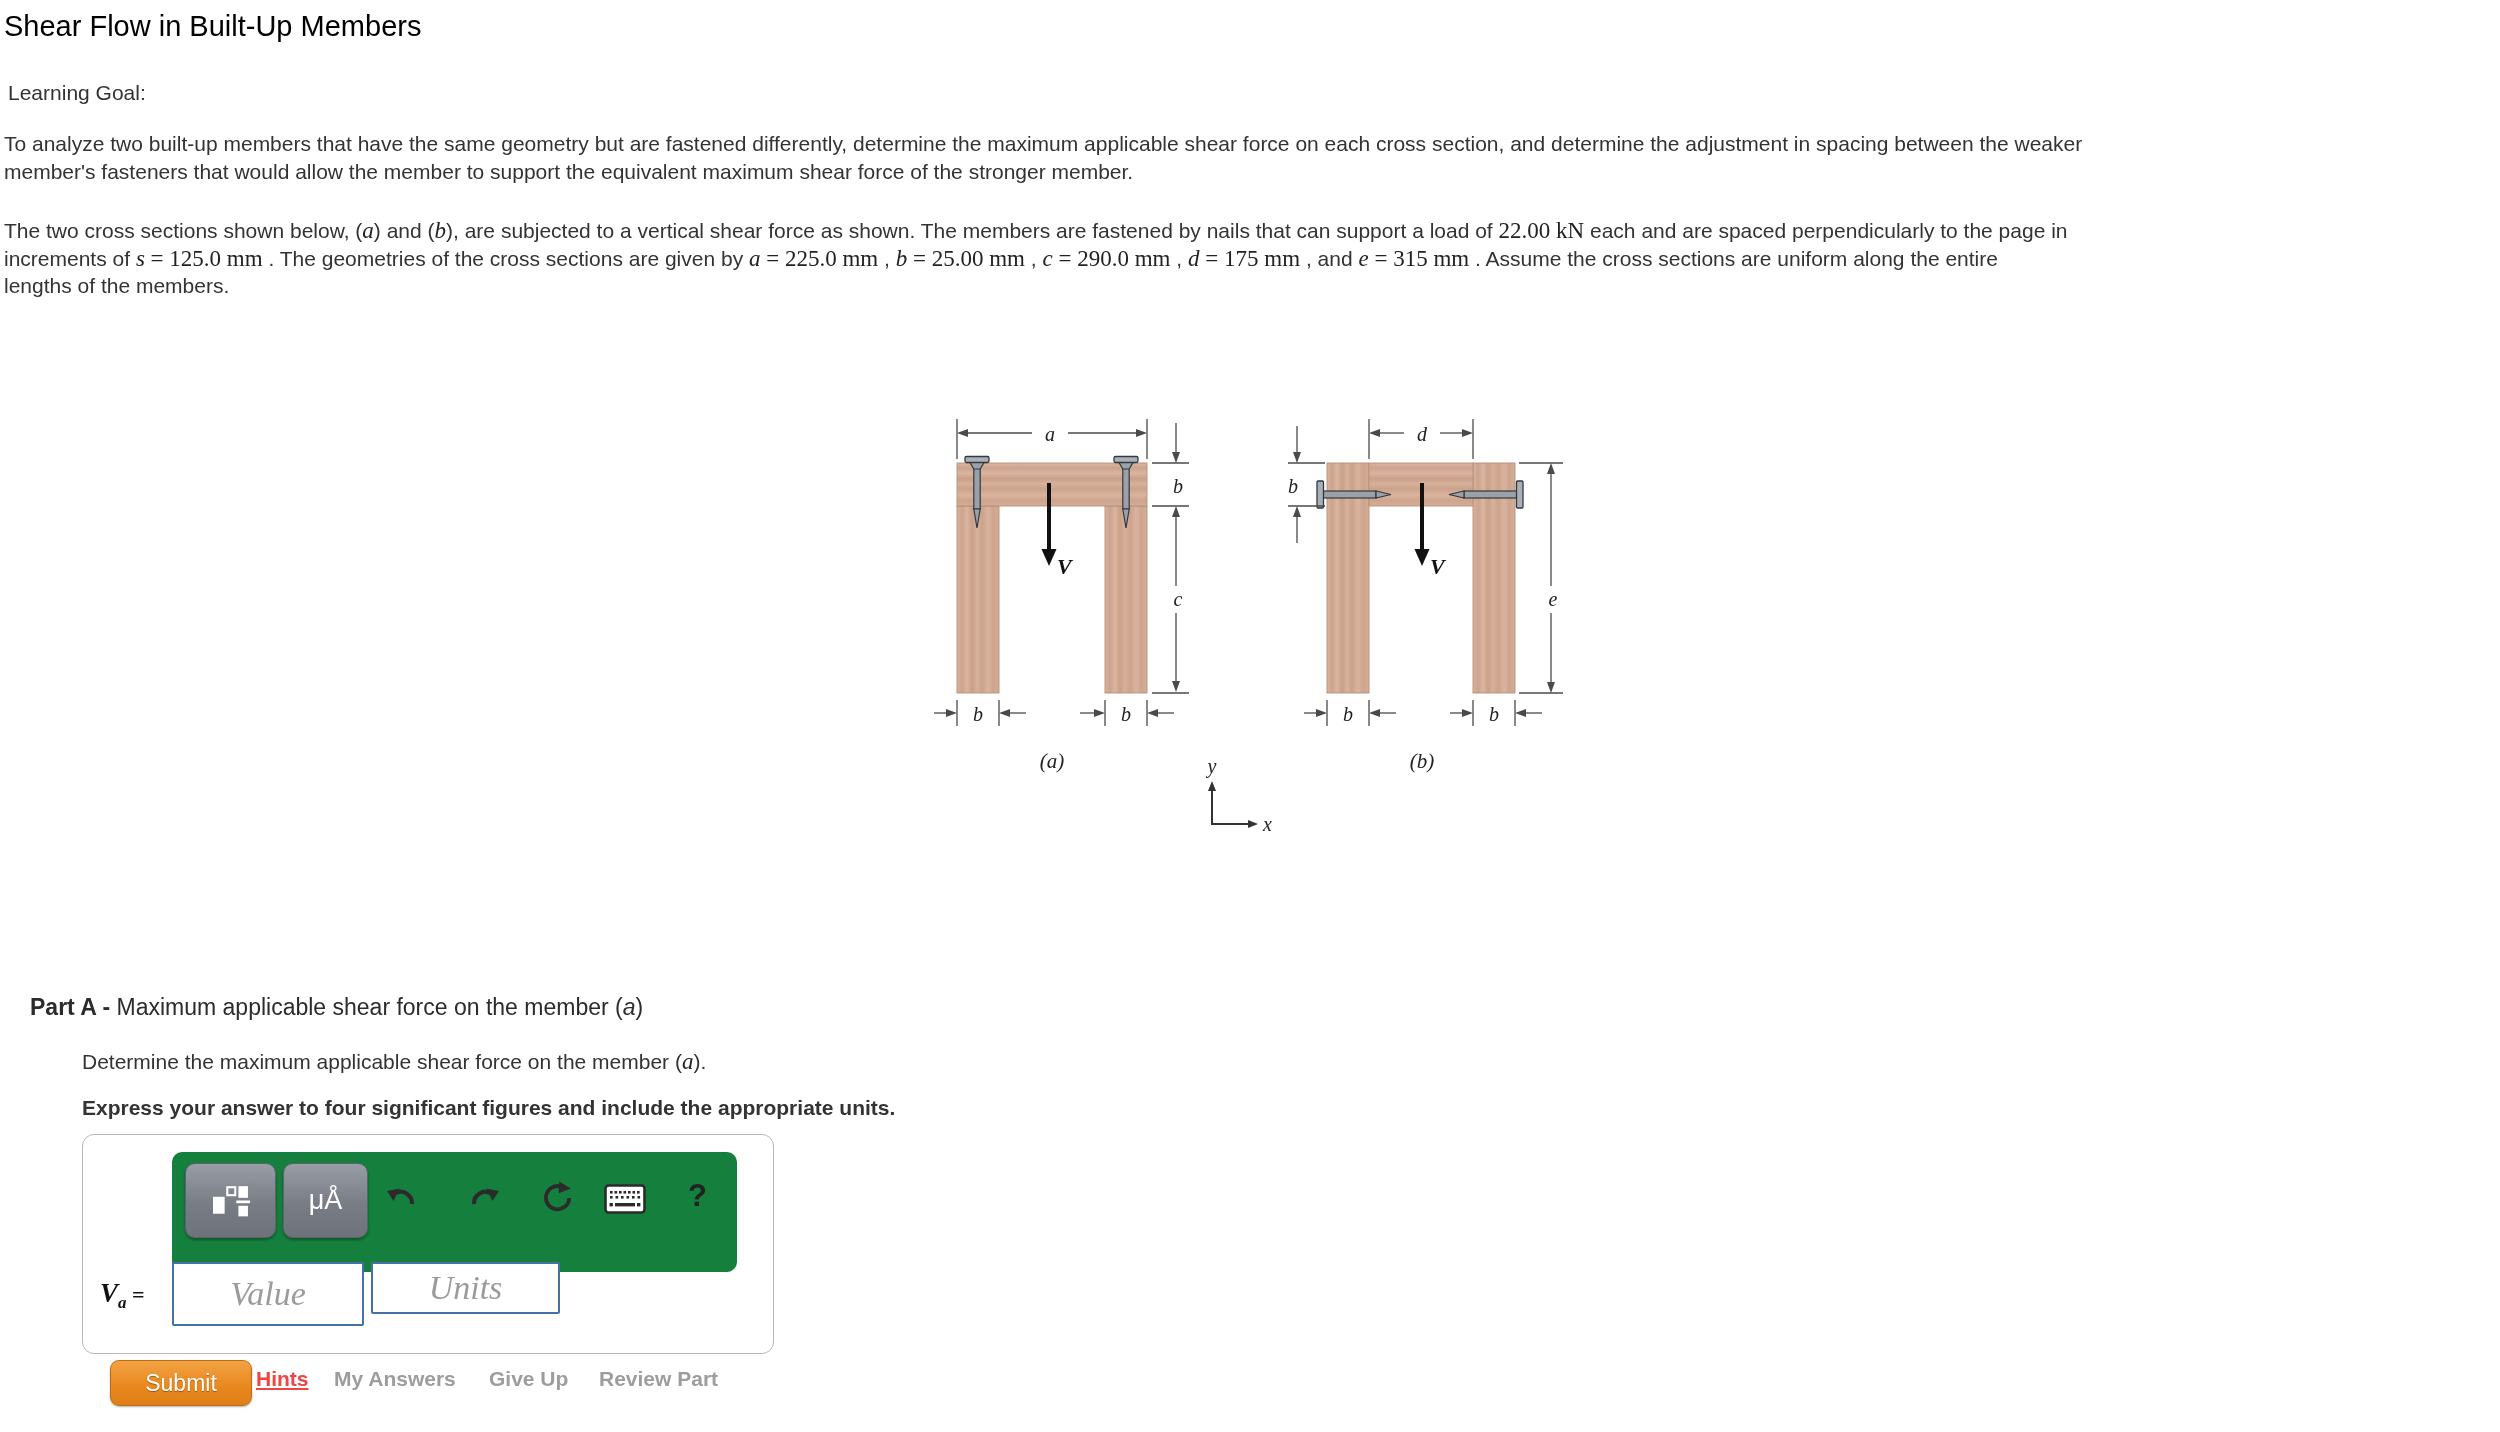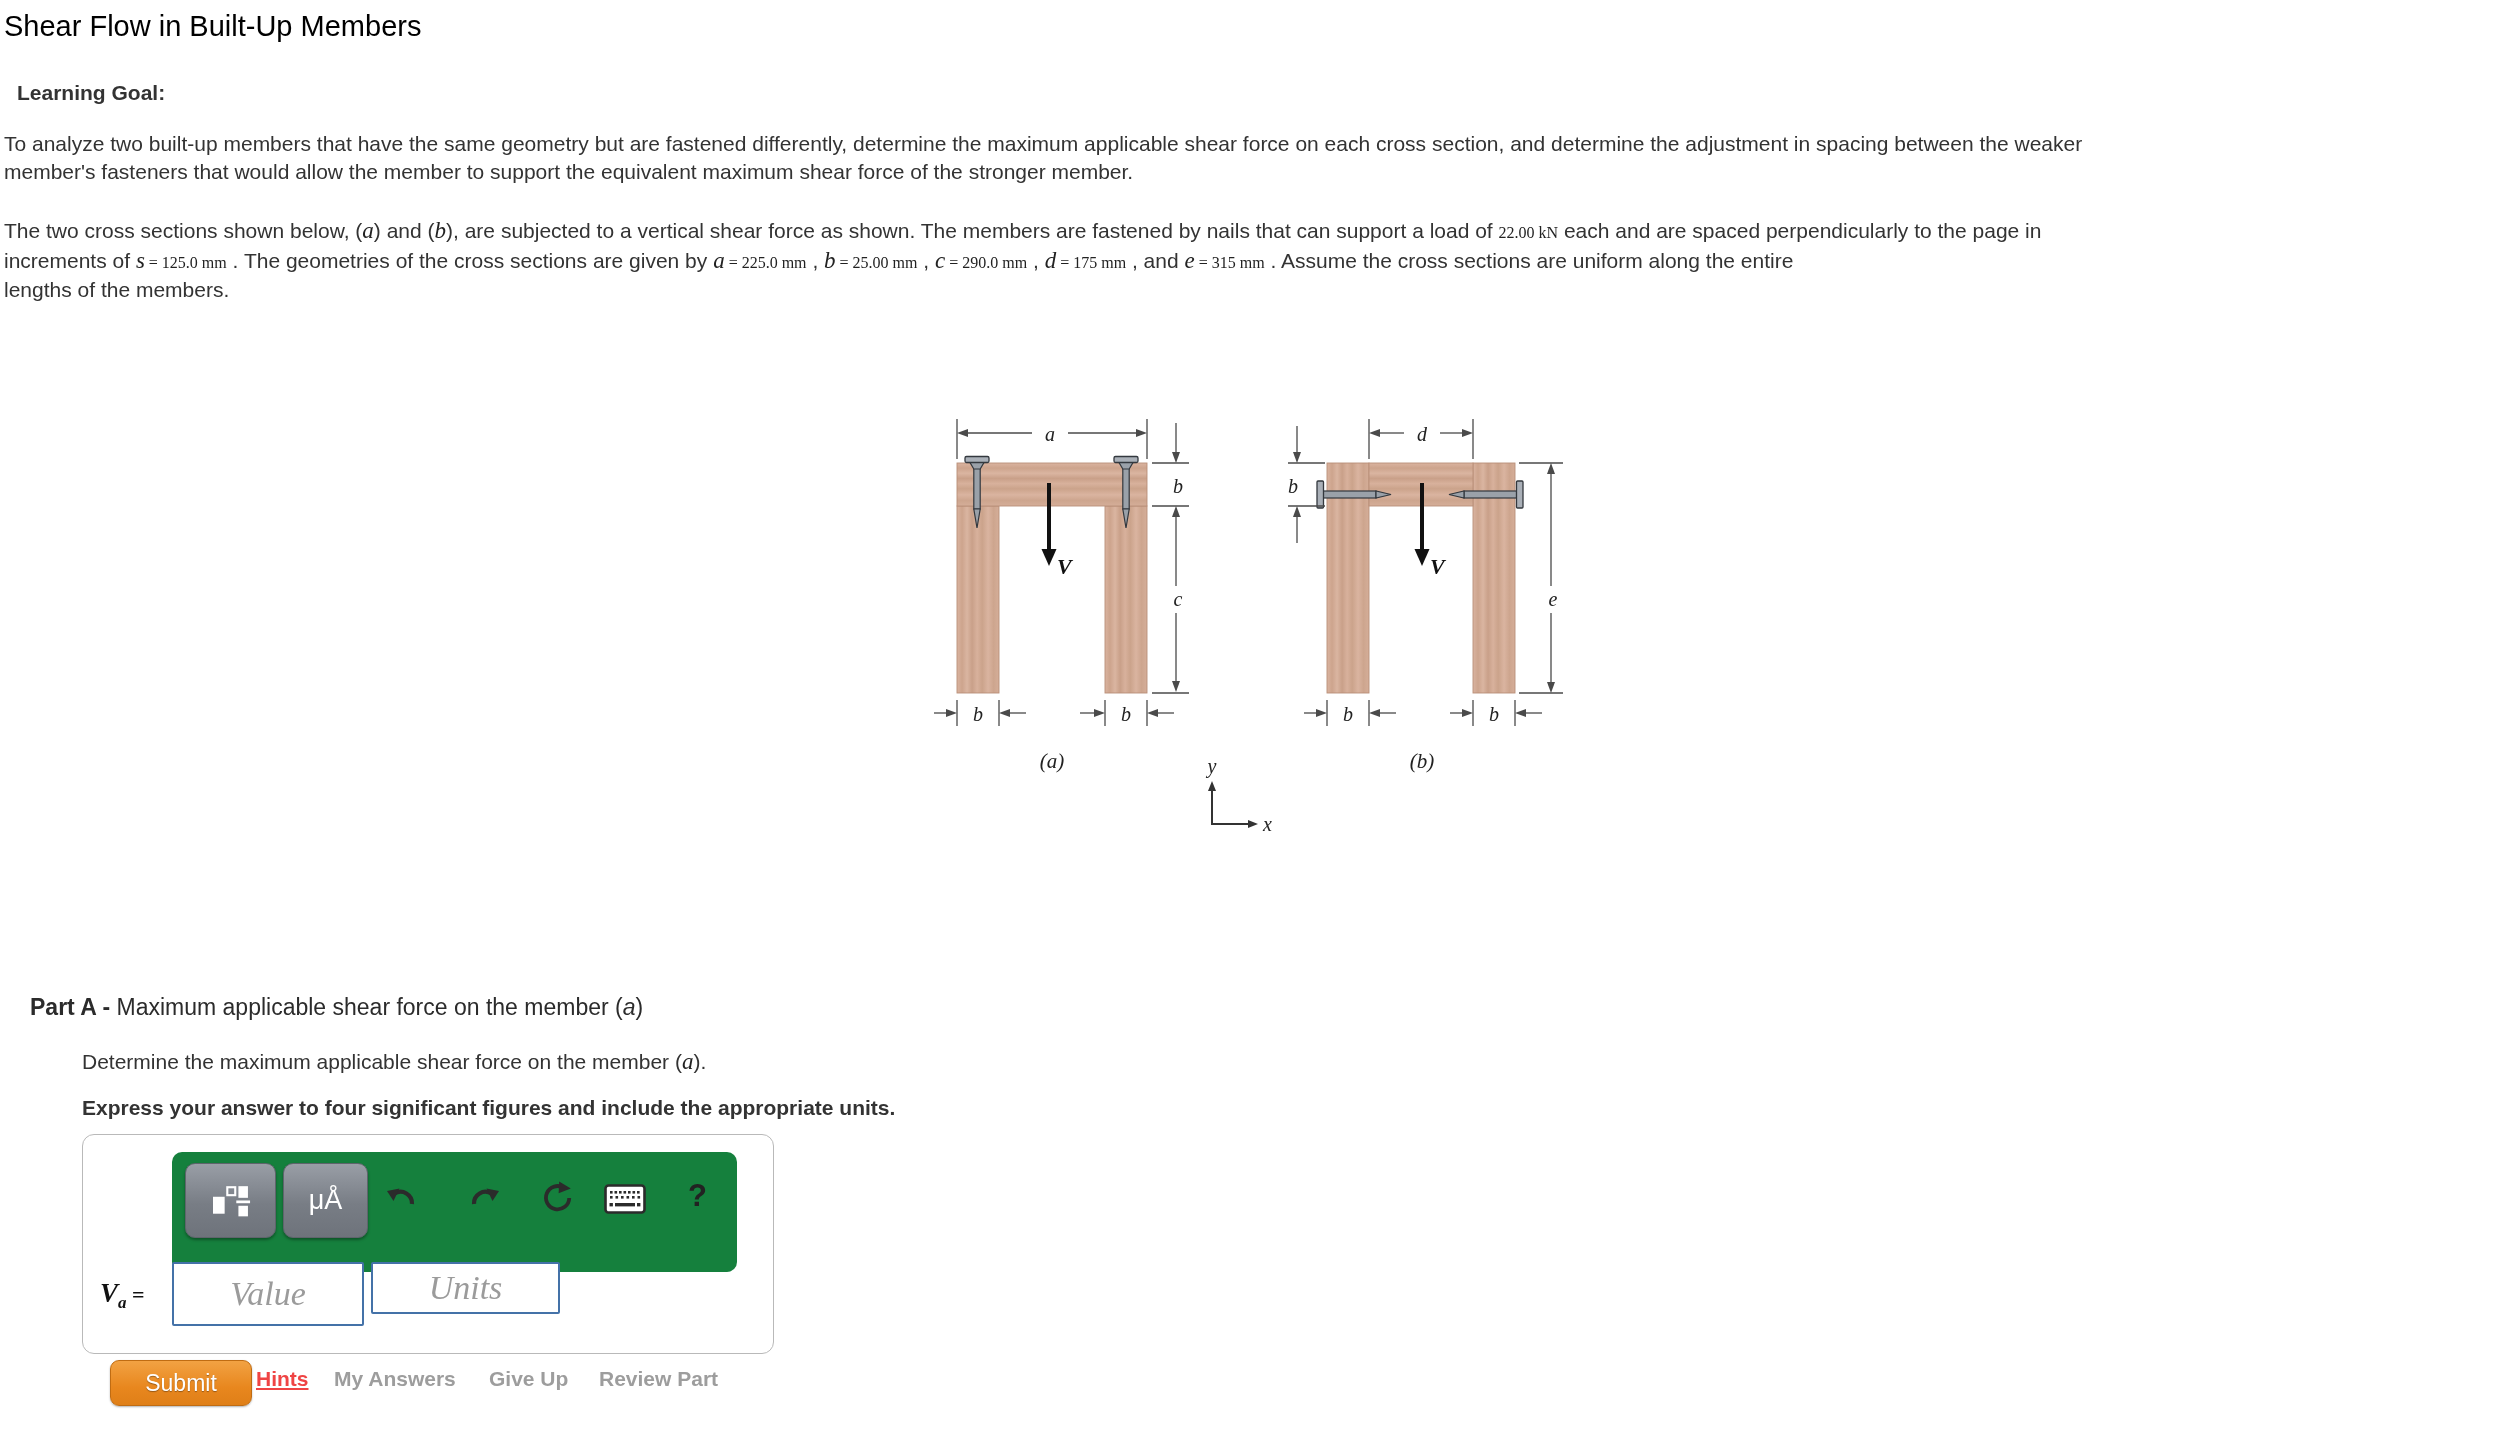--- a/index.html
+++ b/index.html
@@ -1,25 +1,25 @@
 <!DOCTYPE html>
 <html><head>
 <meta charset="utf-8">
 <style>
   html,body{margin:0;padding:0;background:#fff;}
   #canvas{position:relative;width:2500px;height:1432px;background:#fff;overflow:hidden;
           font-family:"Liberation Sans",sans-serif;color:#333;border-radius:26px;}
   .abs{position:absolute;}
   .tline{white-space:nowrap;line-height:27.5px;}
   .mvar{font-family:"Liberation Serif",serif;font-style:italic;font-size:23px;color:#222;}
-  .mrm{font-family:"Liberation Serif",serif;font-size:16px;color:#222;}
+  .mrm{font-family:"Liberation Serif",serif;font-size:23px;color:#222;}
   .bseg{font-weight:bold;}
   .iseg{font-style:italic;}
   #page-title{left:4px;top:10px;font-size:29px;color:#000;}
-  #learning-goal{left:17px;top:81px;font-size:21px;font-weight:bold;color:#333;}
+  #learning-goal{left:8px;top:81px;font-size:21px;font-weight:normal;color:#333;}
   #para1{left:4px;top:130px;font-size:21px;}
   #para2{left:4px;top:217px;font-size:21px;}
   #parta-heading{left:30px;top:994px;font-size:23px;color:#2b2b2b;}
   #parta-instruction{left:82px;top:1048px;font-size:21px;}
   #parta-express{left:82px;top:1096px;font-size:21px;font-weight:bold;}
   
   #figure-wrap{left:928px;top:405px;width:700px;height:480px;}
   .dimline{stroke:#4a4a4a;stroke-width:1.3;}
   .dimhead{fill:#4a4a4a;stroke:none;}
   .woodedge{stroke:#b98f78;stroke-width:0.9;}

